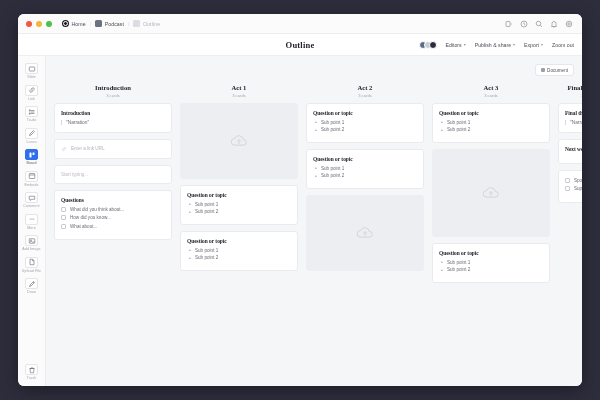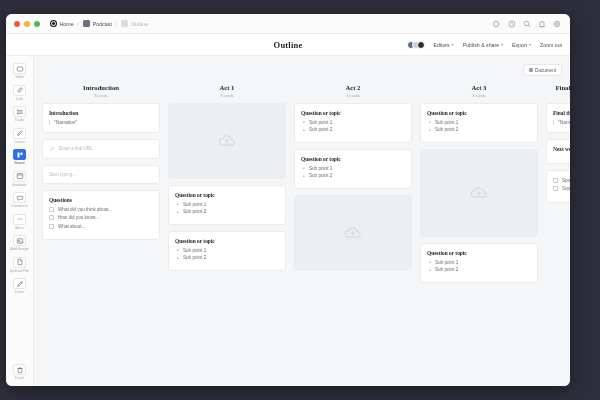--- a/index.html
+++ b/index.html
@@ -9,21 +9,21 @@
     font-family: "Liberation Sans", sans-serif;
     overflow: hidden;
   }
   .desktop {
     width: 600px; height: 400px;
     background: #2d2d3c;
     display: flex; align-items: center; justify-content: center;
   }
   .window {
     position: absolute;
-    left: 6px; top: 14px;
+    left: 18px; top: 14px;
     width: 564px; height: 372px;
     background: #ffffff;
     border-radius: 6px;
     overflow: hidden;
     display: flex; flex-direction: column;
     box-shadow: 0 4px 18px rgba(0,0,0,.35);
   }
 
   
   .titlebar {

